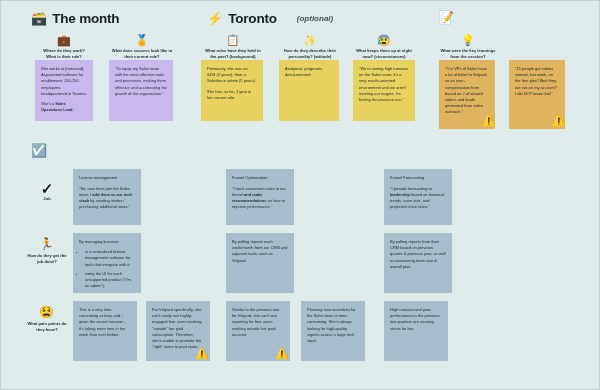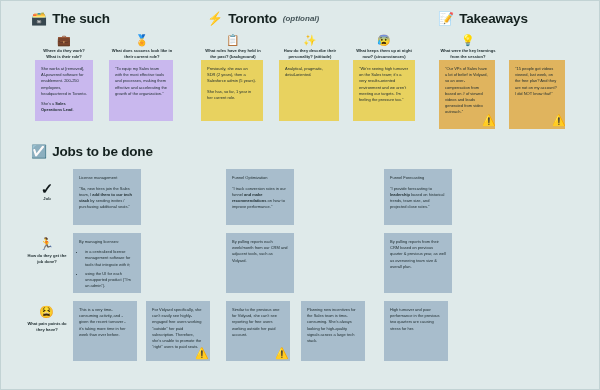--- a/index.html
+++ b/index.html
@@ -13,21 +13,21 @@
   .board{
     position:absolute;inset:0;
     background:#dfeaea;
     border:1px solid #c2d3d4;
     box-sizing:border-box;
   }
   
   .sec-head{position:absolute;display:flex;align-items:center;gap:5px;}
   .sec-head .emoji{font-size:13px;line-height:1;}
   .sec-head .title{font-size:13.5px;font-weight:bold;letter-spacing:-.2px;color:#14211f;}
-  .sec-head .opt{font-size:8px;font-style:italic;font-weight:bold;color:#46565a;margin-left:1px;}
+  .sec-head .opt{font-size:8px;font-style:italic;font-weight:bold;color:#46565a;margin-left:15px;}
 
   
   .prompt{position:absolute;text-align:center;}
   .prompt .picon{font-size:11px;line-height:12px;display:block;margin-bottom:2px;}
   .prompt .ptxt{font-size:4.1px;font-weight:bold;line-height:1.5;color:#1d2b2e;display:block;}
 
   
   .card{position:absolute;box-sizing:border-box;padding:6px 6px;overflow:hidden;}
   .card p{margin:0 0 4px 0;font-size:4px;line-height:1.55;}
   .card p:last-child{margin-bottom:0;}
@@ -49,37 +49,35 @@
   .rowlbl .rtxt{font-size:4.1px;font-weight:bold;line-height:1.5;display:block;color:#1d2b2e;}
   .checkglyph{font-size:15px;line-height:15px;display:block;font-weight:bold;color:#10181a;}
 </style>
 </head>
 <body>
 
 <div class="board">
 
   <div class="sec-head" style="left:30px;top:10px;">
     <span class="emoji">🗃️</span>
-    <span class="title">The such</span>
+    <span class="title">The month</span>
   </div>
 
   <div class="sec-head" style="left:206px;top:10px;">
     <span class="emoji">⚡</span>
     <span class="title">Toronto</span>
     <span class="opt">(optional)</span>
   </div>
 
   <div class="sec-head" style="left:437px;top:10px;">
     <span class="emoji">📝</span>
-    <span class="title">Takeaways</span>
   </div>
 
   <div class="sec-head" style="left:30px;top:143px;">
     <span class="emoji">☑️</span>
-    <span class="title">Jobs to be done</span>
   </div>
 
   <div class="prompt" style="left:32px;top:33px;width:62px;">
     <span class="picon">💼</span>
     <span class="ptxt">Where do they work?</span>
     <span class="ptxt">What is their role?</span>
   </div>
   <div class="prompt" style="left:106px;top:33px;width:70px;">
     <span class="picon">🏅</span>
     <span class="ptxt">What does success look like in</span>

